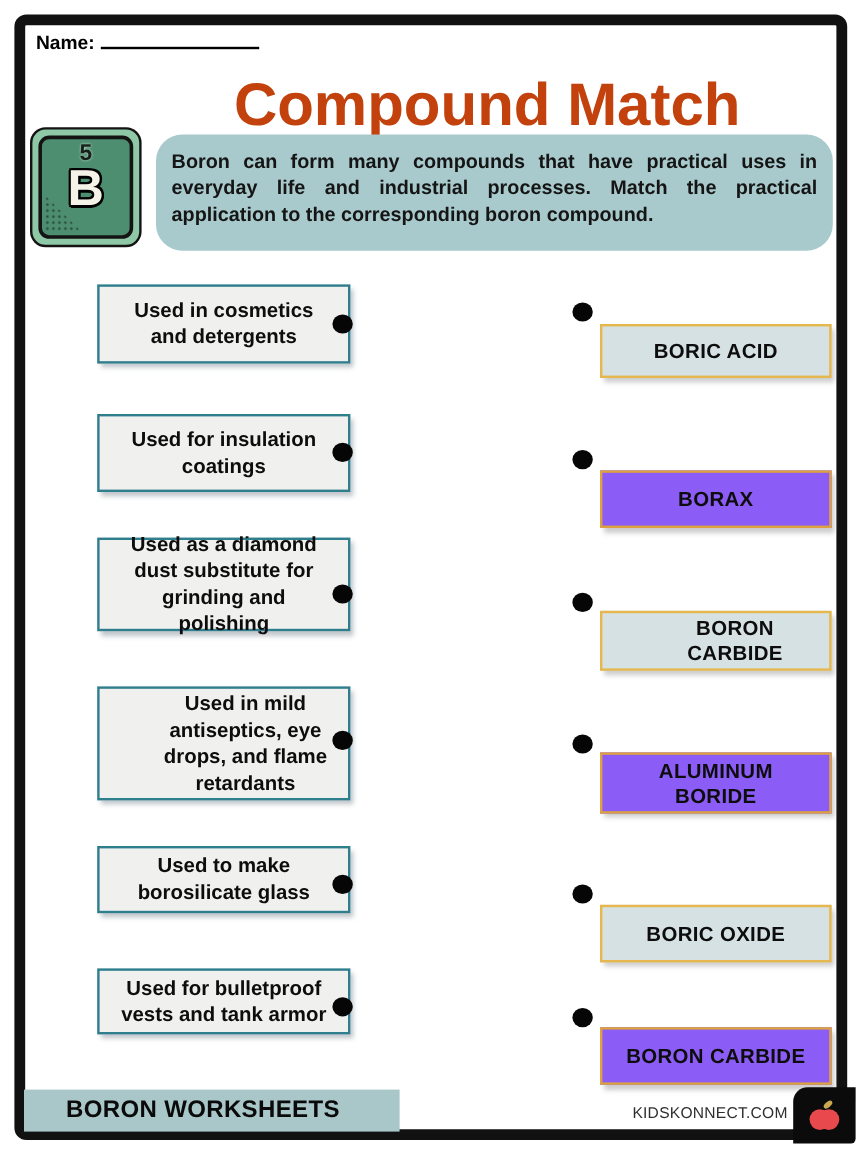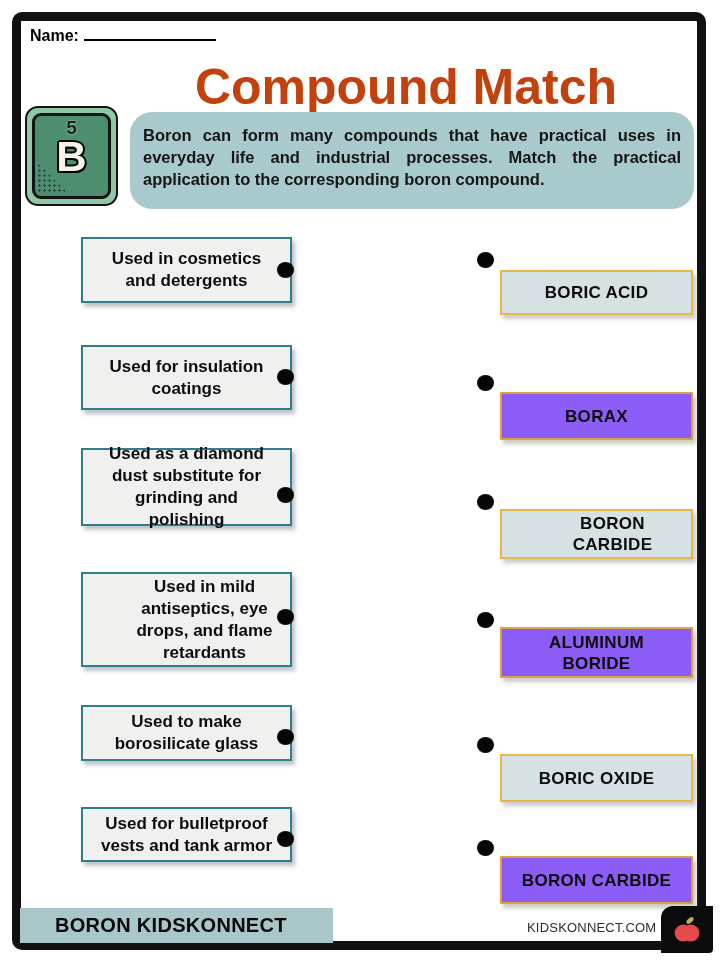--- a/index.html
+++ b/index.html
@@ -173,21 +173,21 @@
     <span class="app-label">Used for bulletproof
 vests and tank armor</span>
   </div>
   <div class="dot" style="left:277px;top:831px;"></div>
   <div class="dot" style="left:477px;top:840px;"></div>
   <div class="compound-box compound-yellow" style="top:824px;height:48px;">
     <span class="compound-label">BORON CARBIDE</span>
   </div>
 
   <div class="footer-band">
-    <span>BORON KIDSKONNECT</span>
+    <span>BORON WORKSHEETS</span>
   </div>
   <div class="site">KIDSKONNECT.COM</div>
   <div class="badge">
     <svg viewBox="0 0 32 32" width="32" height="32" aria-hidden="true">
       <ellipse cx="19" cy="6.5" rx="4.2" ry="2.3" fill="#c9a84e" transform="rotate(-40 19 6.5)"></ellipse>
       <circle cx="12.2" cy="19" r="8.6" fill="#e8494c"></circle>
       <circle cx="19.8" cy="19" r="8.6" fill="#e8494c"></circle>
     </svg>
   </div>
 

